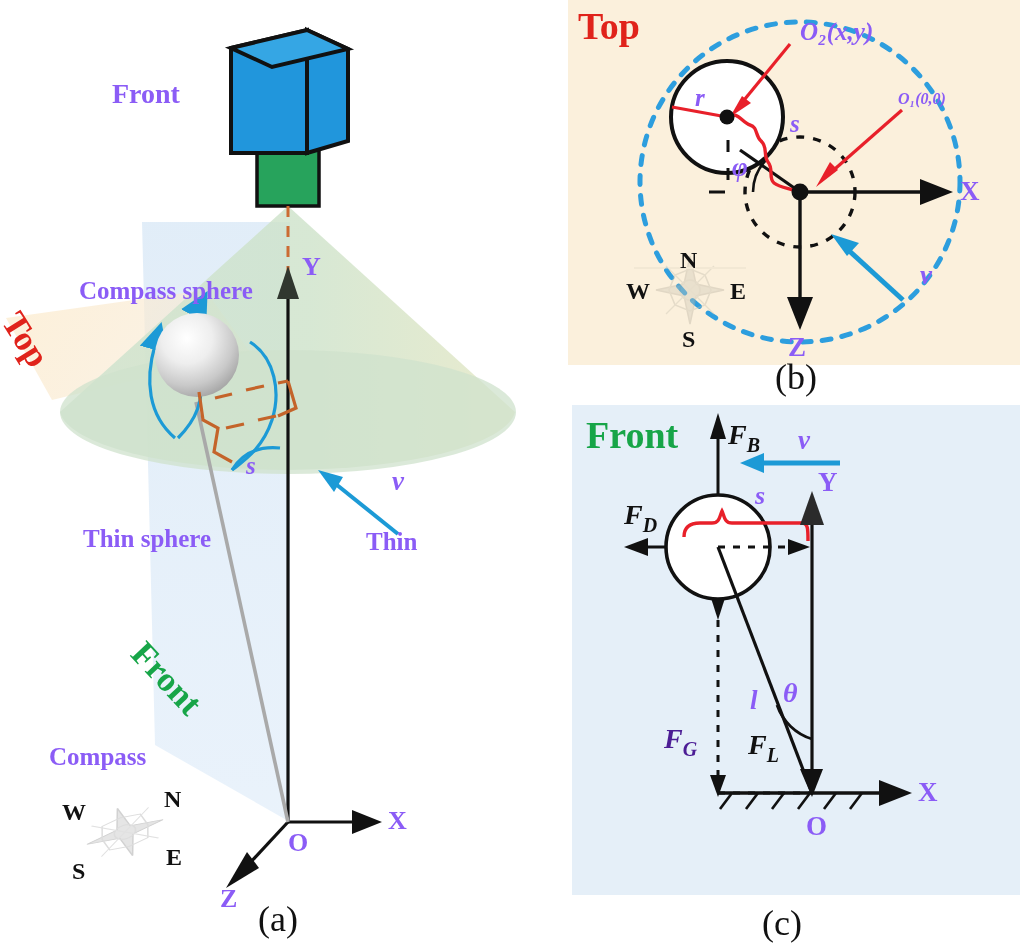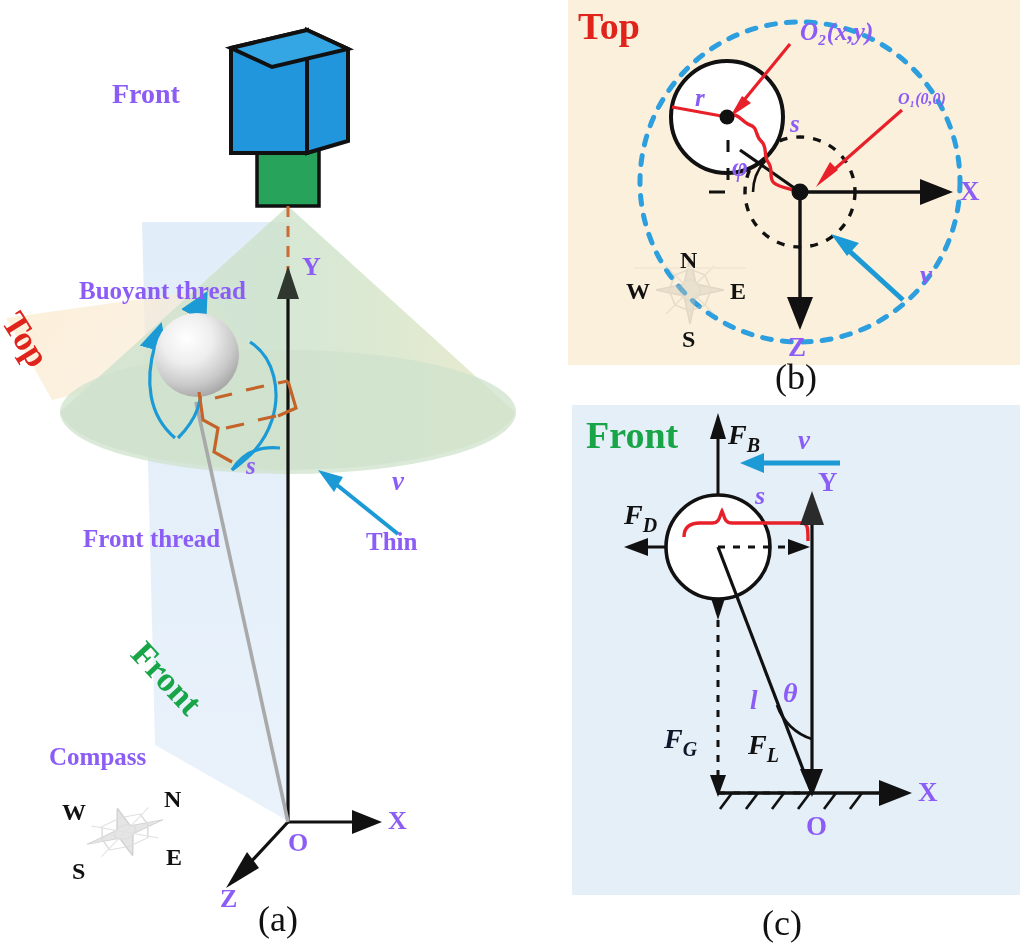--- a/index.html
+++ b/index.html
@@ -121,23 +121,23 @@
     <g opacity=".45" transform="translate(125,832) rotate(-18) scale(1,0.62)">
       <path d="M0,-40 L7,-7 L40,0 L7,7 L0,40 L-7,7 L-40,0 L-7,-7 Z" fill="#c6c6c6" stroke="#9a9a9a" stroke-width="1.5"></path>
       <path d="M0,-24 L20,-20 L24,0 L20,20 L0,24 L-20,20 L-24,0 L-20,-20 Z" fill="none" stroke="#b5b5b5" stroke-width="1.6"></path>
       <circle cx="0" cy="0" r="11" fill="none" stroke="#b5b5b5" stroke-width="1.6"></circle>
       <path d="M-30,-26 L30,26 M30,-26 L-30,26" stroke="#bdbdbd" stroke-width="1.5"></path>
     </g>
   </svg>
 
   <div class="lbl" style="left:112px;top:78px;font-size:28px;">Front</div>
 
-  <div class="lbl" style="left:79px;top:277px;font-size:25px;">Buoyant thread</div>
-
-  <div class="lbl" style="left:83px;top:525px;font-size:25px;">Front thread</div>
+  <div class="lbl" style="left:79px;top:277px;font-size:25px;">Compass sphere</div>
+
+  <div class="lbl" style="left:83px;top:525px;font-size:25px;">Thin sphere</div>
 
   <div class="lbl" style="left:49px;top:743px;font-size:25px;">Compass</div>
 
   <div class="lbl" style="left:366px;top:528px;font-size:25px;">Thin</div>
 
   <div class="lbl topword" style="left:27px;top:305px;font-size:35px;transform:rotate(58deg);
               transform-origin:left top;">Top</div>
 
   <div class="lbl frontword" style="left:152px;top:634px;font-size:35px;transform:rotate(47deg);
               transform-origin:left top;">Front</div>
@@ -323,21 +323,21 @@
               font-style:italic;color:#111;">
     <span>F</span><span style="font-size:20px;position:relative;top:8px;">B</span>
   </div>
 
   <div style="position:absolute;left:52px;top:94px;font-size:28px;font-weight:bold;
               font-style:italic;color:#111;">
     <span>F</span><span style="font-size:20px;position:relative;top:8px;">D</span>
   </div>
 
   <div style="position:absolute;left:92px;top:318px;font-size:28px;font-weight:bold;
-              font-style:italic;color:#0f172a;">
+              font-style:italic;color:#4c1d95;">
     <span>F</span><span style="font-size:20px;position:relative;top:8px;">G</span>
   </div>
 
   <div style="position:absolute;left:176px;top:324px;font-size:28px;font-weight:bold;
               font-style:italic;color:#111;">
     <span>F</span><span style="font-size:20px;position:relative;top:8px;">L</span>
   </div>
 
   <div class="lbl ital" style="left:226px;top:20px;font-size:27px;">v</div>
 

